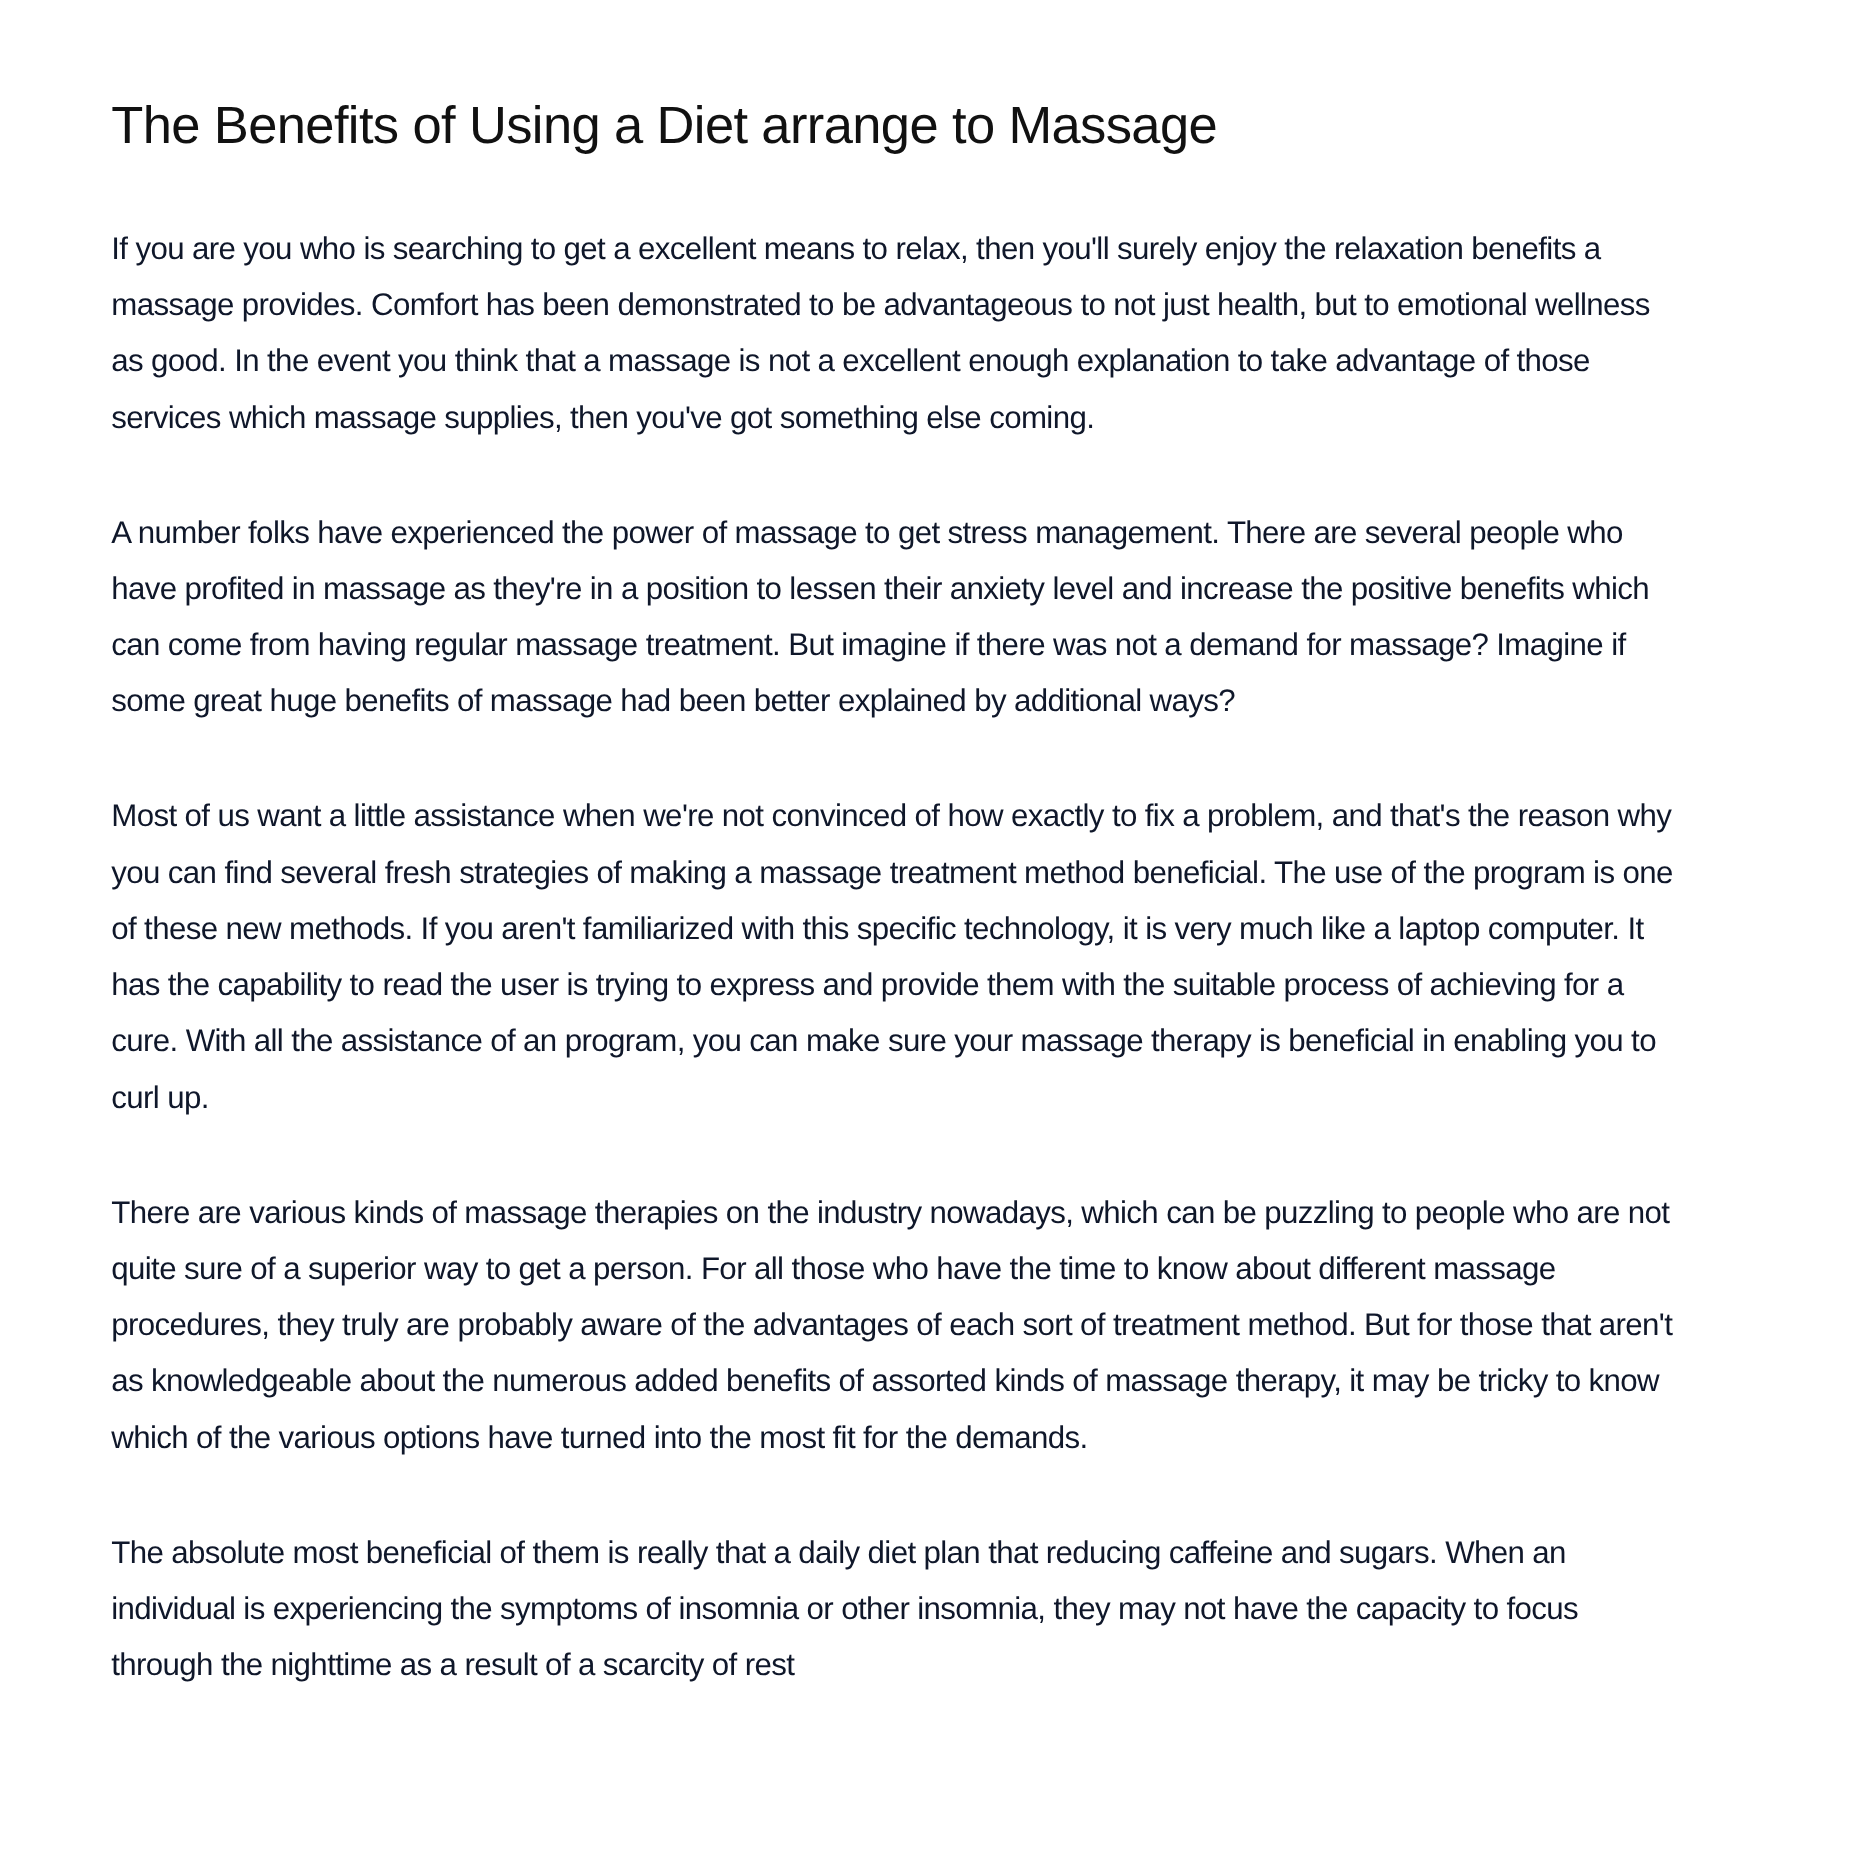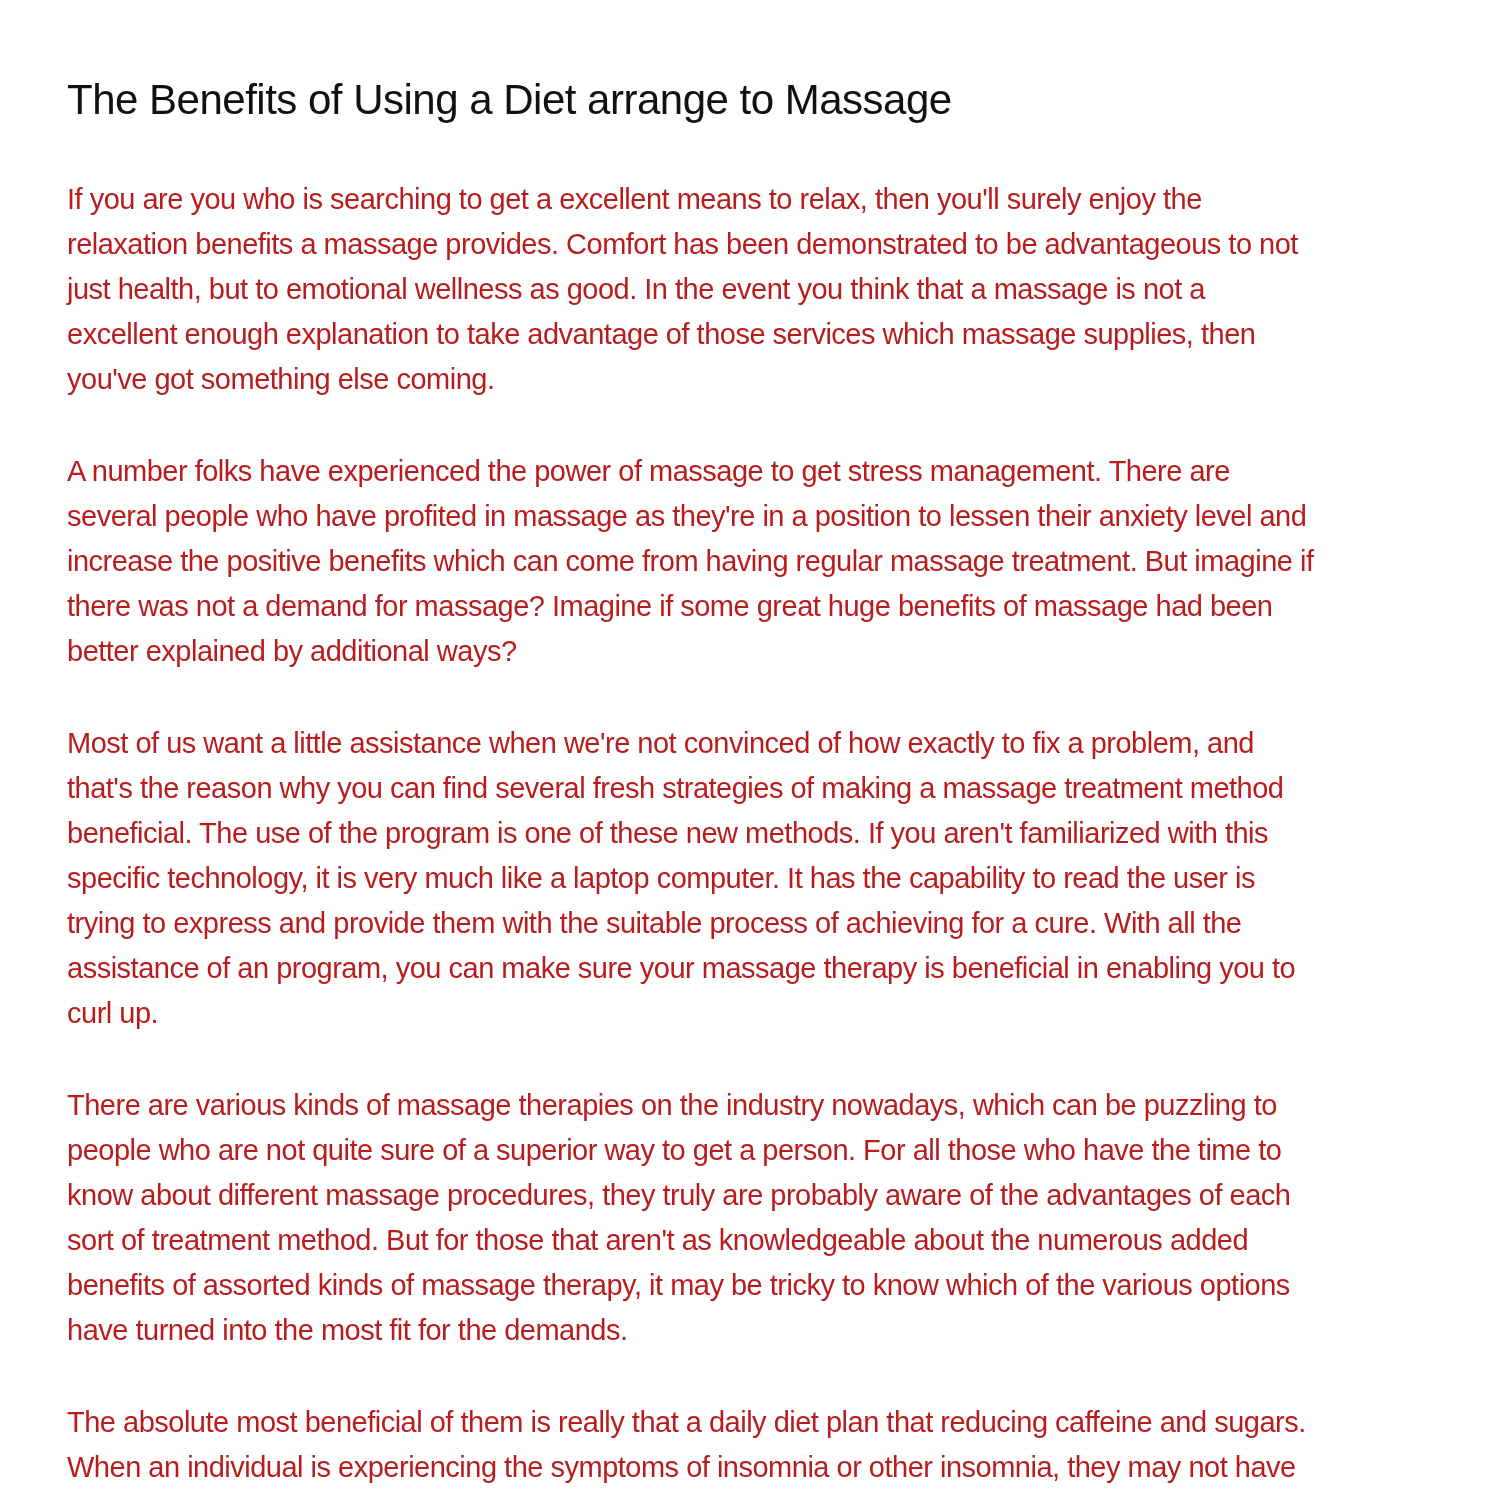--- a/index.html
+++ b/index.html
@@ -13,40 +13,40 @@
     background: #ffffff;
     font-family: "Liberation Sans", sans-serif;
   }
   .page {
     box-sizing: border-box;
     width: 1500px;
     height: 1500px;
     overflow: hidden;
     background: #ffffff;
     color: #111111;
-    padding: 70px 120px 0 67px;
+    padding: 70px 120px 0 89px;
   }
   .content {
     width: 1255px;
   }
   h1.title {
     font-size: 42px;
     font-weight: 400;
     line-height: 60px;
     letter-spacing: -0.5px;
     margin: 0 0 47px 0;
     color: #111111;
   }
   .article p {
-    font-size: 29px;
+    font-size: 25px;
     font-weight: 400;
     line-height: 45px;
     letter-spacing: -0.5px;
     margin: 0 0 47px 0;
-    color: #b91c1c;
+    color: #0f172a;
   }
 </style>
 </head>
 <body>
 
 <div class="page">
   <div class="content">
     <h1 class="title">The Benefits of Using a Diet arrange to Massage</h1>
     <div class="article">
       <p>If you are you who is searching to get a excellent means to relax, then you'll surely enjoy the relaxation benefits a massage provides. Comfort has been demonstrated to be advantageous to not just health, but to emotional wellness as good. In the event you think that a massage is not a excellent enough explanation to take advantage of those services which massage supplies, then you've got something else coming.</p>

